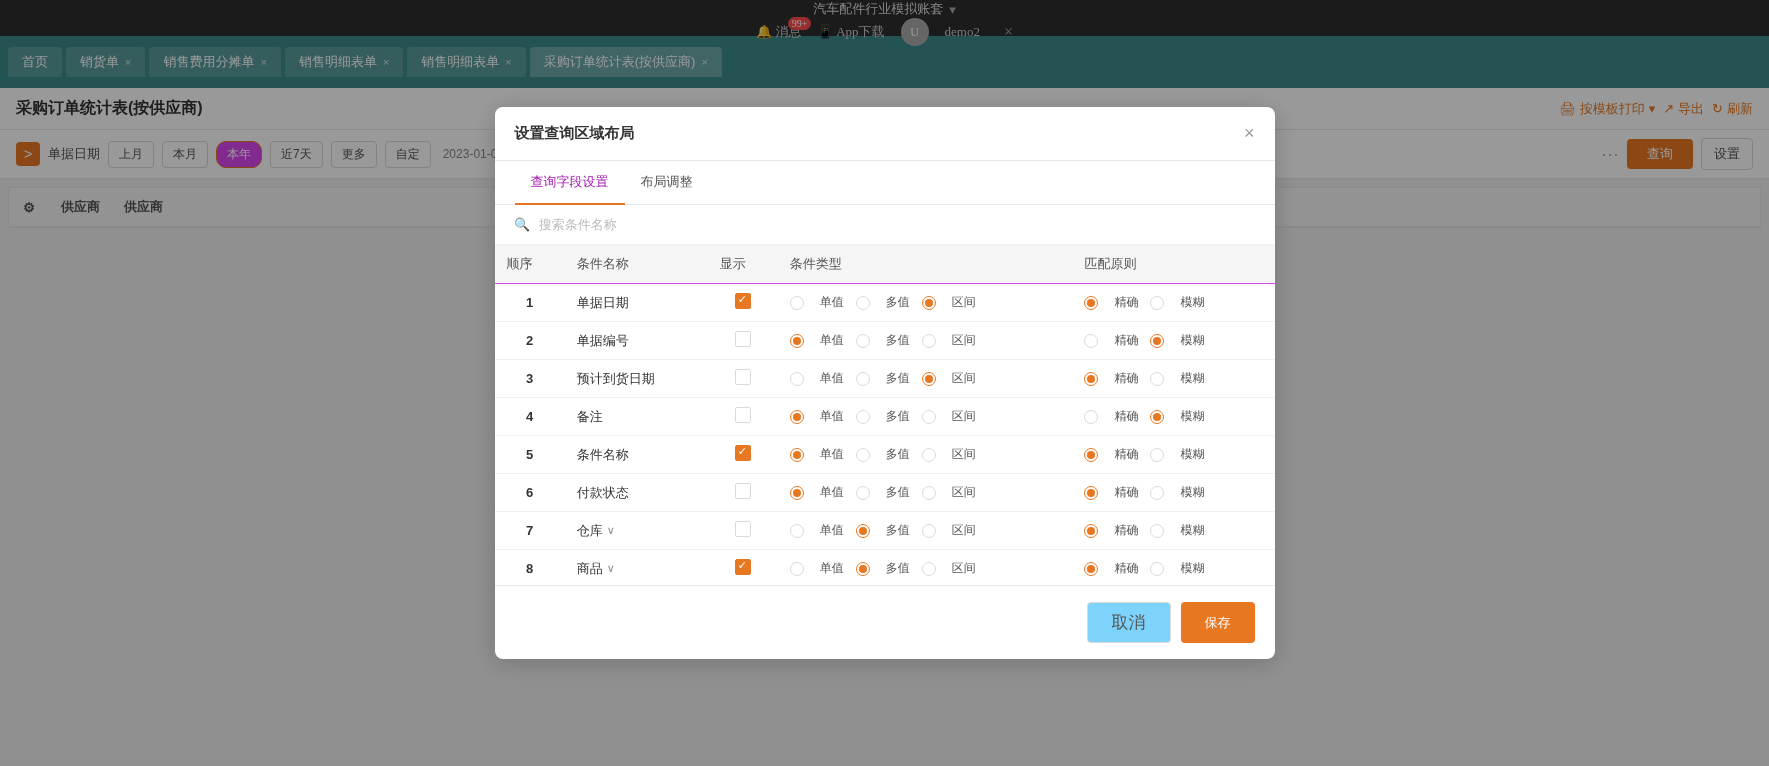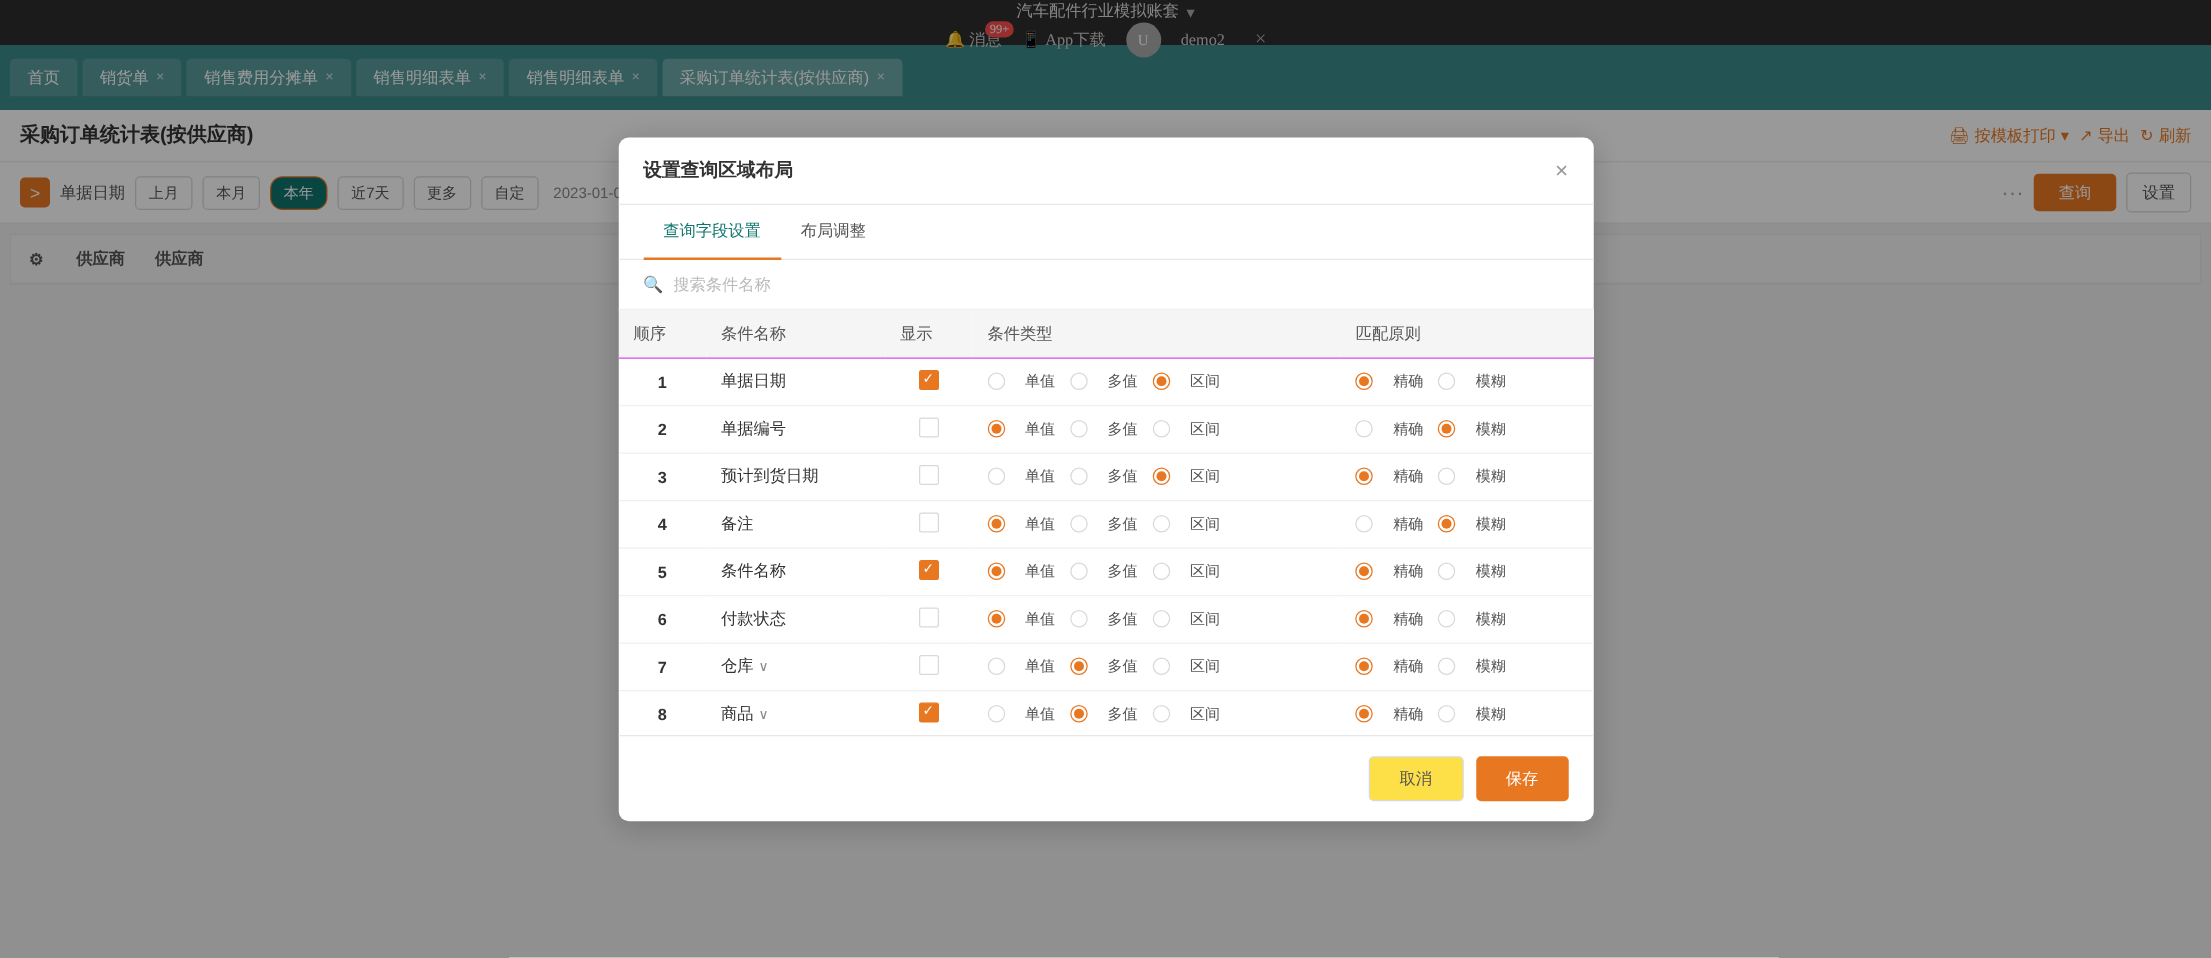--- a/index.html
+++ b/index.html
@@ -75,21 +75,21 @@
       background: white;
       padding: 8px 16px;
       display: flex;
       align-items: center;
       gap: 8px;
       border-bottom: 1px solid #e8e8e8;
     }
     .filter-toggle { background: #e87722; color: white; border: none; width: 24px; height: 24px; border-radius: 4px; cursor: pointer; font-size: 14px; }
     .filter-label { font-size: 13px; color: #555; }
     .filter-btn { padding: 4px 10px; border: 1px solid #d9d9d9; background: white; border-radius: 4px; cursor: pointer; font-size: 12px; color: #555; }
-    .filter-btn.active { background: #0f766e; color: white; border-color: #e87722; border-radius: 10px; }
+    .filter-btn.active { background: #d946ef; color: white; border-color: #e87722; border-radius: 10px; }
     .filter-date { font-size: 12px; color: #888; margin-left: 4px; }
     .btn-query { background: #e87722; color: white; border: none; padding: 6px 20px; border-radius: 4px; cursor: pointer; font-size: 13px; }
     .btn-settings { background: white; color: #555; border: 1px solid #d9d9d9; padding: 6px 12px; border-radius: 4px; cursor: pointer; font-size: 13px; }
 
     
     .table-area {
       background: white;
       margin: 8px;
       border: 1px solid #e8e8e8;
     }
@@ -142,21 +142,21 @@
       border-bottom: 1px solid #e8e8e8;
     }
     .dtab {
       padding: 12px 16px;
       cursor: pointer;
       font-size: 13px;
       color: #555;
       border-bottom: 2px solid transparent;
       margin-bottom: -1px;
     }
-    .dtab.active { color: #0f766e; border-bottom-color: #e87722; }
+    .dtab.active { color: #a21caf; border-bottom-color: #e87722; }
 
     
     .search-row {
       padding: 12px 20px;
       display: flex;
       align-items: center;
       border-bottom: 1px solid #f0f0f0;
     }
     .search-icon { color: #aaa; margin-right: 8px; }
     .search-input {
@@ -246,24 +246,24 @@
       padding: 16px 20px;
       display: flex;
       justify-content: flex-end;
       gap: 10px;
       border-top: 1px solid #e8e8e8;
       margin-top: auto;
     }
     .btn-cancel {
       padding: 8px 24px;
       border: 1px solid #d9d9d9;
-      background: #fde047;
+      background: #7dd3fc;
       border-radius: 4px;
       cursor: pointer;
-      font-size: 13px;
+      font-size: 17px;
       color: #555;
     }
     .btn-save {
       padding: 8px 24px;
       border: none;
       background: #e87722;
       color: white;
       border-radius: 4px;
       cursor: pointer;
       font-size: 13px;

